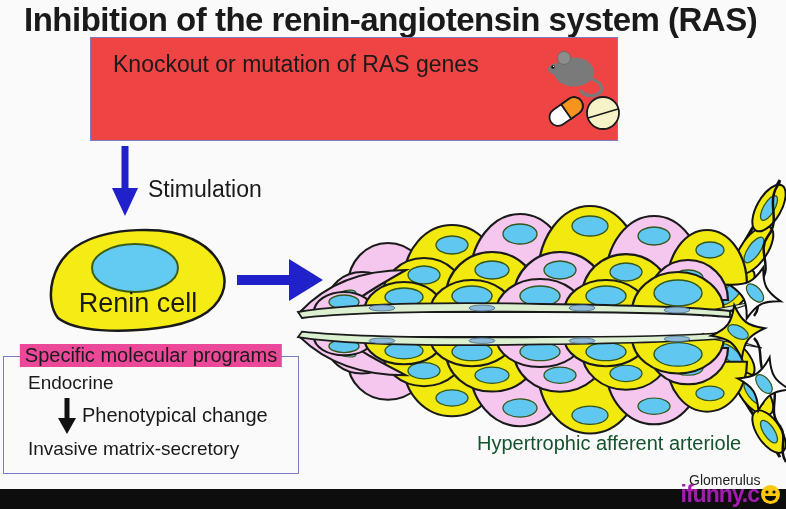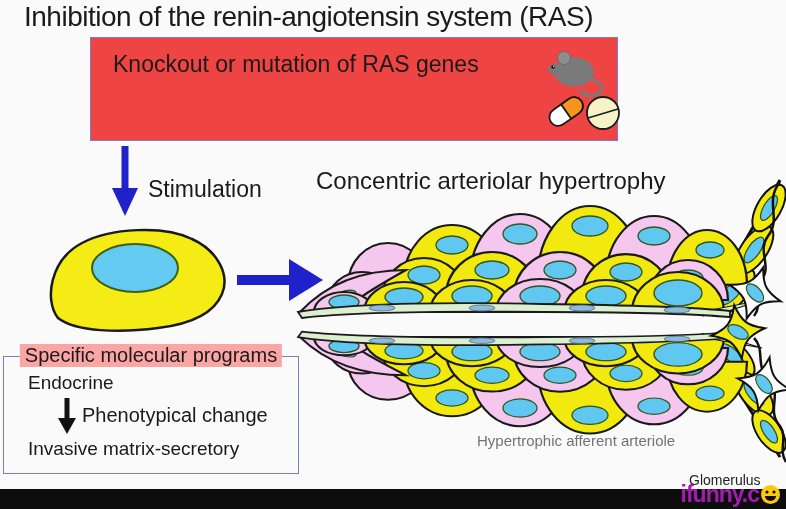--- a/index.html
+++ b/index.html
@@ -1,34 +1,34 @@
 <!DOCTYPE html>
 <html><head>
 <meta charset="utf-8">
 <style>
   html,body{margin:0;padding:0;background:#ffffff;}
   .page{
     position:relative;width:786px;height:509px;overflow:hidden;
     background:#fbfafa;font-family:"Liberation Sans",sans-serif;color:#1a1a1a;
   }
   .abs{position:absolute;}
-  .title{font-size:28px;letter-spacing:-0.5px;white-space:nowrap;}
+  .title{font-size:33px;letter-spacing:-0.5px;white-space:nowrap;font-weight:bold;}
   .causes-box{
     border:1.6px solid #7b7bc6;background:#ef4444;
   }
   .cause-label{font-size:23px;white-space:nowrap;}
   .big-label{font-size:24px;white-space:nowrap;}
   .renin-label{font-size:27px;white-space:nowrap;text-align:center;}
   .programs-box{border:1.6px solid #7b7bc6;}
   .programs-title{
     position:absolute;top:-13px;left:50%;transform:translateX(-50%);
-    background:#fca5a5;padding:0 5px;font-size:20px;white-space:nowrap;
+    background:#ec4899;padding:0 5px;font-size:20px;white-space:nowrap;
   }
   .program-label{font-size:19px;white-space:nowrap;text-align:center;}
-  .caption{font-size:15px;color:#737373;white-space:nowrap;}
+  .caption{font-size:20px;color:#14532d;white-space:nowrap;}
   .glomerulus{font-size:14px;color:#222;white-space:nowrap;}
   .bottom-bar{left:0;top:489px;width:786px;height:20px;background:#0d0d0d;}
   .watermark{
     right:5px;top:481px;display:flex;align-items:center;z-index:5;
     font-size:23px;font-weight:bold;color:#a21caf;letter-spacing:-1px;white-space:nowrap;
   }
   svg{display:block;overflow:visible;}
 </style>
 </head>
 <body>
@@ -61,26 +61,26 @@
       <path d="M4,24 L34,15" fill="none" stroke="#1a1a1a" stroke-width="1.4"></path>
     </svg>
   </div>
 
   <svg class="abs" style="left:112px;top:146px;" width="26" height="72" viewBox="0 0 26 72">
     <rect x="9.5" y="0" width="7" height="44" fill="#2121CB"></rect>
     <polygon points="0,42 26,42 13,70" fill="#2121CB"></polygon>
   </svg>
   <div class="abs big-label" style="left:148px;top:157px;font-size:23px;margin-top:19px;">Stimulation</div>
 
-  <div class="abs big-label" style="left:316px;top:167px;">Concentric arteriolar hypertrophy</div>
 
   <svg class="abs" style="left:42px;top:228px;" width="192" height="106" viewBox="0 0 192 106">
     <path d="M16,90 C2,72 8,32 40,15 C68,0 122,-3 150,11 C176,23 188,47 180,66 C172,85 150,96 116,100 C78,105 34,104 16,90 Z" fill="#F5EC15" stroke="#1a1a1a" stroke-width="2.5"></path>
     <ellipse cx="93" cy="40" rx="43" ry="24" fill="#63CBF1" stroke="#3c5f17" stroke-width="2"></ellipse>
   </svg>
+  <div class="abs renin-label" style="left:42px;top:288px;width:192px;">Renin cell</div>
 
   <svg class="abs" style="left:237px;top:257px;" width="88" height="46" viewBox="0 0 88 46">
     <rect x="0" y="18" width="54" height="10" fill="#2121CB"></rect>
     <polygon points="52,2 52,44 86,23" fill="#2121CB"></polygon>
   </svg>
 
   <svg class="abs" style="left:292px;top:190px;" width="494" height="292" viewBox="0 0 494 292">
     <defs>
       <g id="band">
         <path d="M410,126 L488,-10" stroke="#111" stroke-width="3" fill="none"></path>

